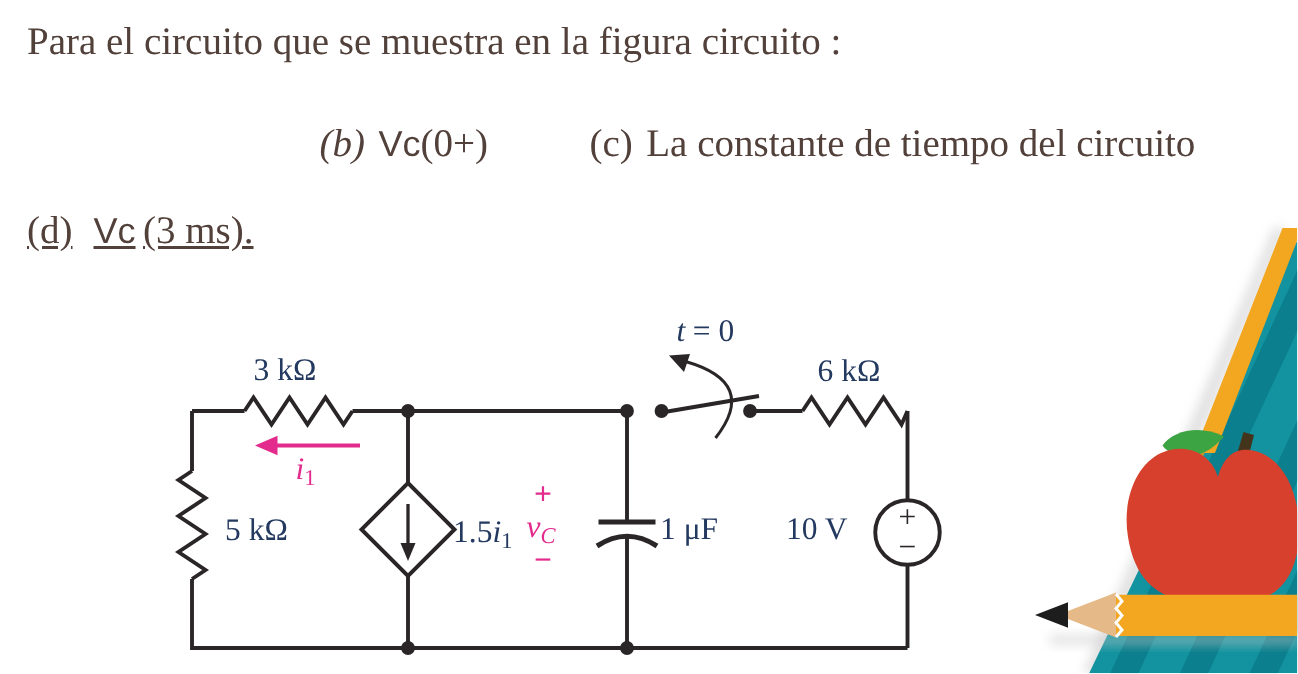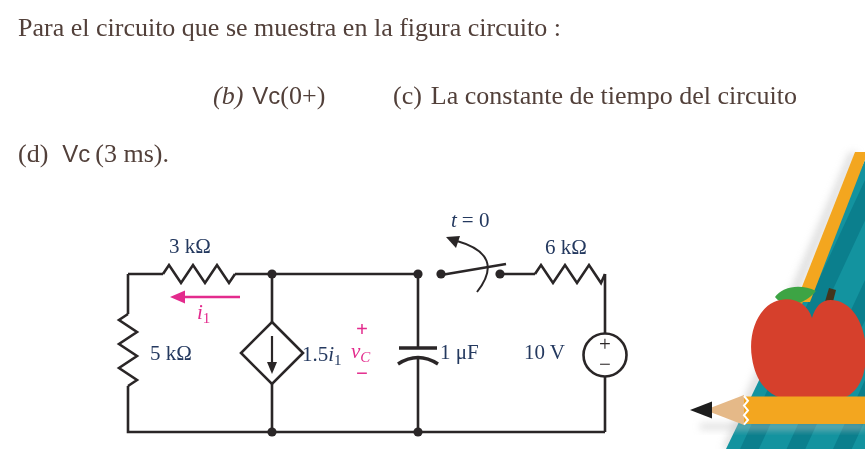--- a/index.html
+++ b/index.html
@@ -5,21 +5,21 @@
   html,body{margin:0;padding:0;background:#fff;}
   .page{
     position:relative;width:865px;height:449px;background:#ffffff;
     overflow:hidden;font-family:"Liberation Serif",serif;color:#52403a;
   }
   .qtext{position:absolute;font-size:26px;white-space:nowrap;color:#52403a;}
   .q-intro{left:18px;top:13px;}
   .q-item-a{left:18px;top:81px;}
   .q-item-b{left:213px;top:81px;}
   .q-item-c{left:393px;top:81px;}
-  .q-item-d{left:18px;top:139px;}
+  .q-item-d{left:18px;top:139px;text-decoration:underline;}
   .q-label{font-family:"Liberation Serif",serif;}
   .q-item-b .q-label{font-style:italic;}
   .q-func{font-family:"Liberation Sans",sans-serif;font-size:24px;margin-left:9px;}
   .q-item-d .q-func{margin-left:14px;}
   .q-arg{margin-left:0;}
   .q-item-d .q-arg{margin-left:5px;}
   .q-body{margin-left:9px;}
   svg{position:absolute;}
   #circuit{left:0;top:0;}
   #decor{left:640px;top:140px;}

